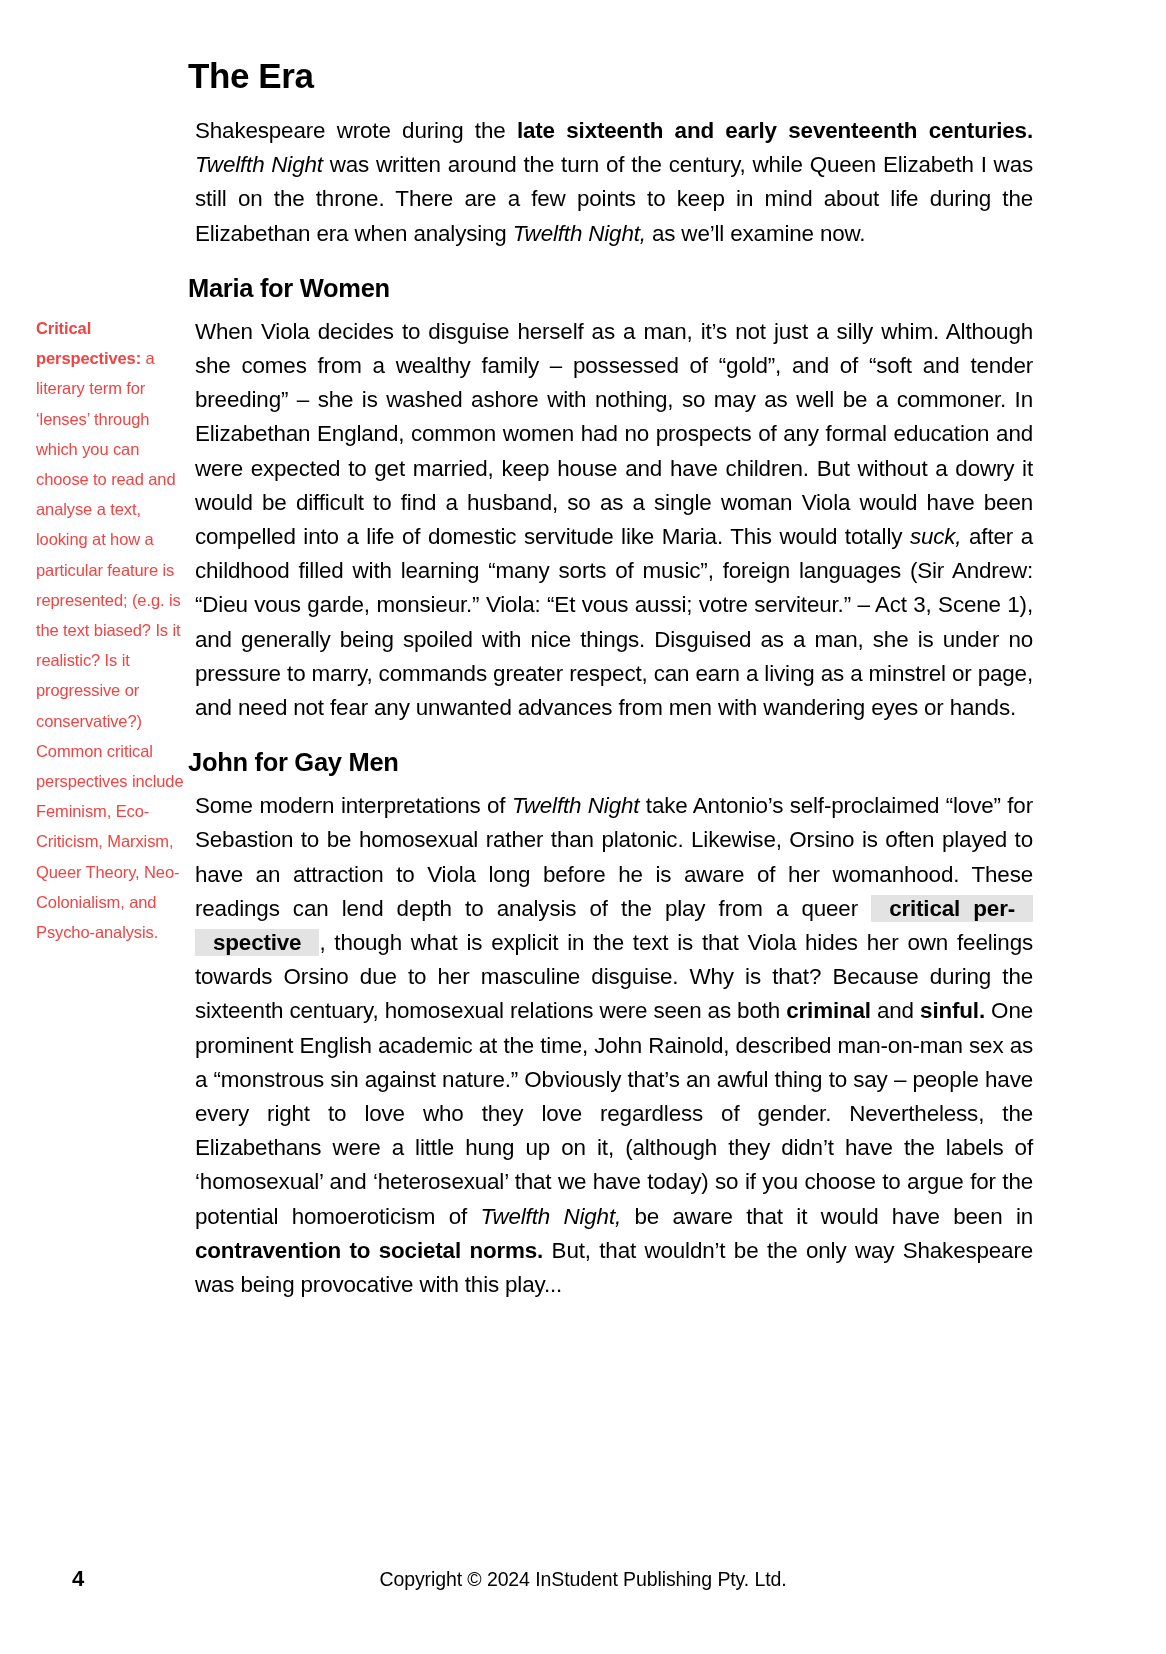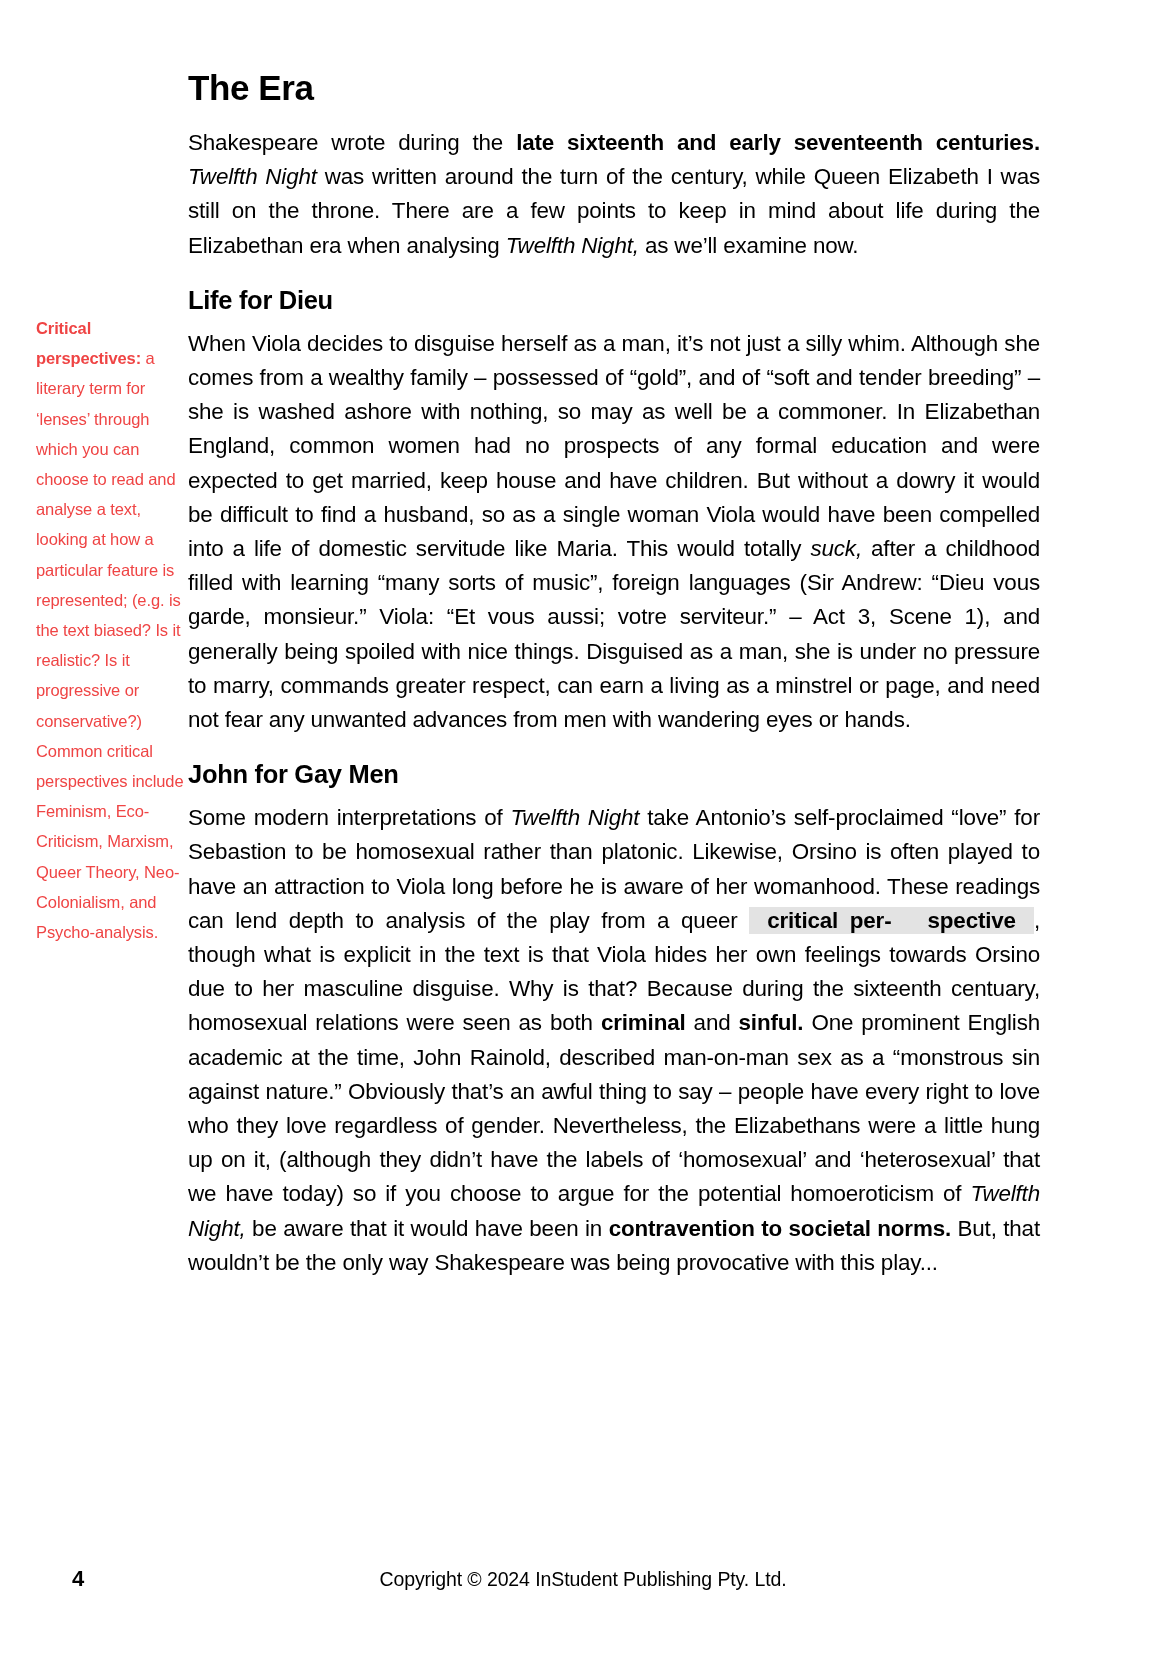--- a/index.html
+++ b/index.html
@@ -29,21 +29,21 @@
     letter-spacing: -0.1px;
   }
   .margin-note .term {
     font-weight: bold;
   }
 
   
   .content {
     position: absolute;
     left: 188px;
-    top: 68px;
+    top: 56px;
     width: 852px;
   }
 
   h1.title {
     font-size: 35px;
     font-weight: bold;
     line-height: 40px;
     margin: 0 0 18px 0;
     letter-spacing: -0.4px;
   }
@@ -52,21 +52,21 @@
     font-size: 25.5px;
     font-weight: bold;
     line-height: 30px;
     margin: 22px 0 12px 0;
     letter-spacing: -0.3px;
   }
 
   p.body {
     font-size: 22.4px;
     line-height: 34.2px;
-    margin: 0;
+    margin: 7px;
     text-align: justify;
     text-justify: inter-word;
     letter-spacing: -0.15px;
     hyphens: manual;
   }
 
   .it { font-style: italic; }
   .bd { font-weight: bold; }
   .hl {
     font-weight: bold;
@@ -107,21 +107,21 @@
   <div class="margin-note">
     <span class="term">Critical perspectives:</span><span> a literary term for ‘lenses’ through which you can choose to read and analyse a text, looking at how a particular feature is represented; (e.g. is the text biased? Is it realistic? Is it progressive or conservative?) Common critical perspectives include Feminism, Eco-Criticism, Marxism, Queer Theory, Neo-Colonialism, and Psycho-analysis.</span>
   </div>
 
   <div class="content">
 
     <h1 class="title">The Era</h1>
 
     <p class="body"><span>Shakespeare wrote during the </span><span class="bd">late sixteenth and early seventeenth centuries.</span><span> </span><span class="it">Twelfth Night</span><span> was written around the turn of the century, while Queen Elizabeth I was still on the throne.  There are a few points to keep in mind about life during the Elizabethan era when analysing </span><span class="it">Twelfth Night,</span><span> as we’ll examine now.</span></p>
 
-    <h2 class="subhead">Life for Dieu</h2>
+    <h2 class="subhead">Maria for Women</h2>
 
     <p class="body"><span>When Viola decides to disguise herself as a man, it’s not just a silly whim.  Although she comes from a wealthy family – possessed of “gold”, and of “soft and tender breeding” – she is washed ashore with nothing, so may as well be a commoner.  In Elizabethan England, common women had no prospects of any formal education and were expected to get married, keep house and have children.  But without a dowry it would be difficult to find a husband, so as a single woman Viola would have been compelled into a life of domestic servitude like Maria.  This would totally </span><span class="it">suck,</span><span> after a childhood filled with learning “many sorts of music”, foreign languages (Sir Andrew: “Dieu vous garde, monsieur.” Viola: “Et vous aussi; votre serviteur.” – Act 3, Scene 1), and generally being spoiled with nice things.  Disguised as a man, she is under no pressure to marry, commands greater respect, can earn a living as a minstrel or page, and need not fear any unwanted advances from men with wandering eyes or hands.</span></p>
 
     <h2 class="subhead">John for Gay Men</h2>
 
     <p class="body"><span>Some modern interpretations of </span><span class="it">Twelfth Night</span><span> take Antonio’s self-proclaimed “love” for Sebastion to be homosexual rather than platonic.  Likewise, Orsino is often played to have an attraction to Viola long before he is aware of her womanhood.  These readings can lend depth to analysis of the play from a queer </span><span class="hl">critical per-</span><span class="hl">spective</span><span>, though what is explicit in the text is that Viola hides her own feelings towards Orsino due to her masculine disguise.  Why is that?  Because during the sixteenth centuary, homosexual relations were seen as both </span><span class="bd">criminal</span><span> and </span><span class="bd">sinful.</span><span>  One prominent English academic at the time, John Rainold, described man-on-man sex as a “monstrous sin against nature.”  Obviously that’s an awful thing to say – people have every right to love who they love regardless of gender.  Nevertheless, the Elizabethans were a little hung up on it, (although they didn’t have the labels of ‘homosexual’ and ‘heterosexual’ that we have today) so if you choose to argue for the potential homoeroticism of </span><span class="it">Twelfth Night,</span><span> be aware that it would have been in </span><span class="bd">contravention to societal norms.</span><span>  But, that wouldn’t be the only way Shakespeare was being provocative with this play...</span></p>
 
   </div>
 
   <div class="footer">

